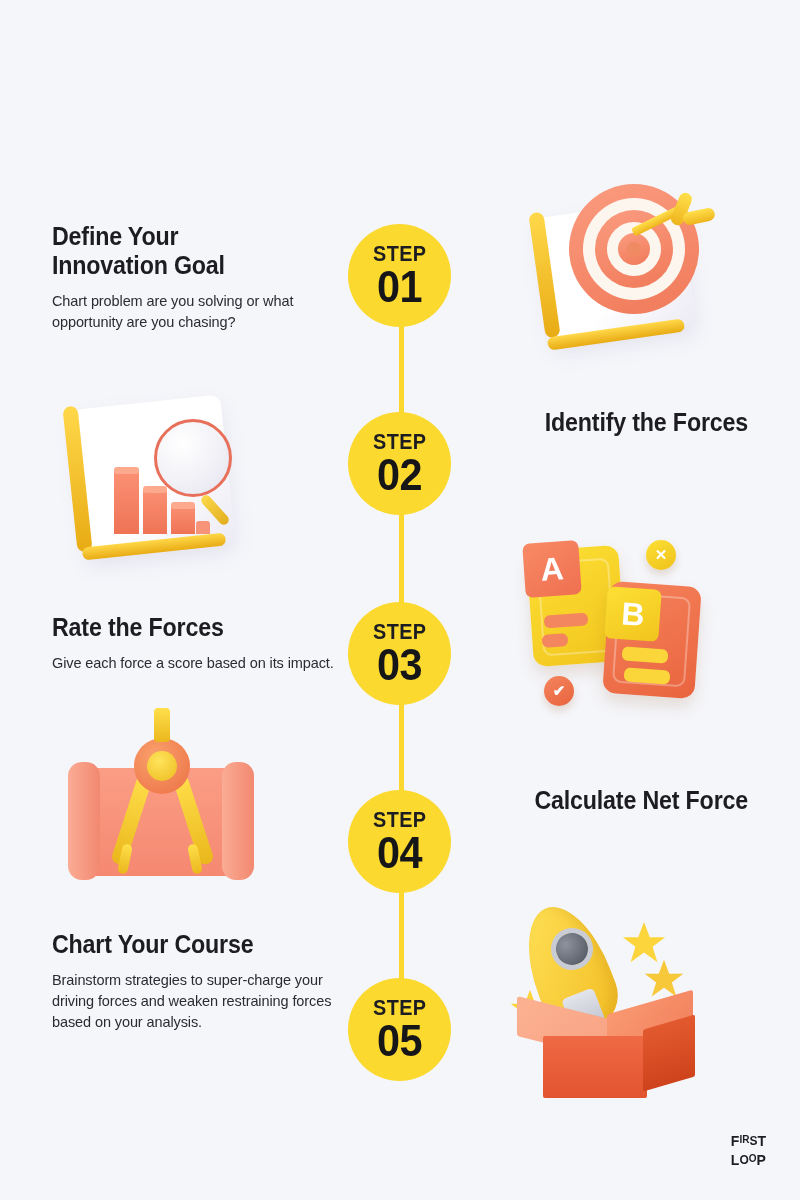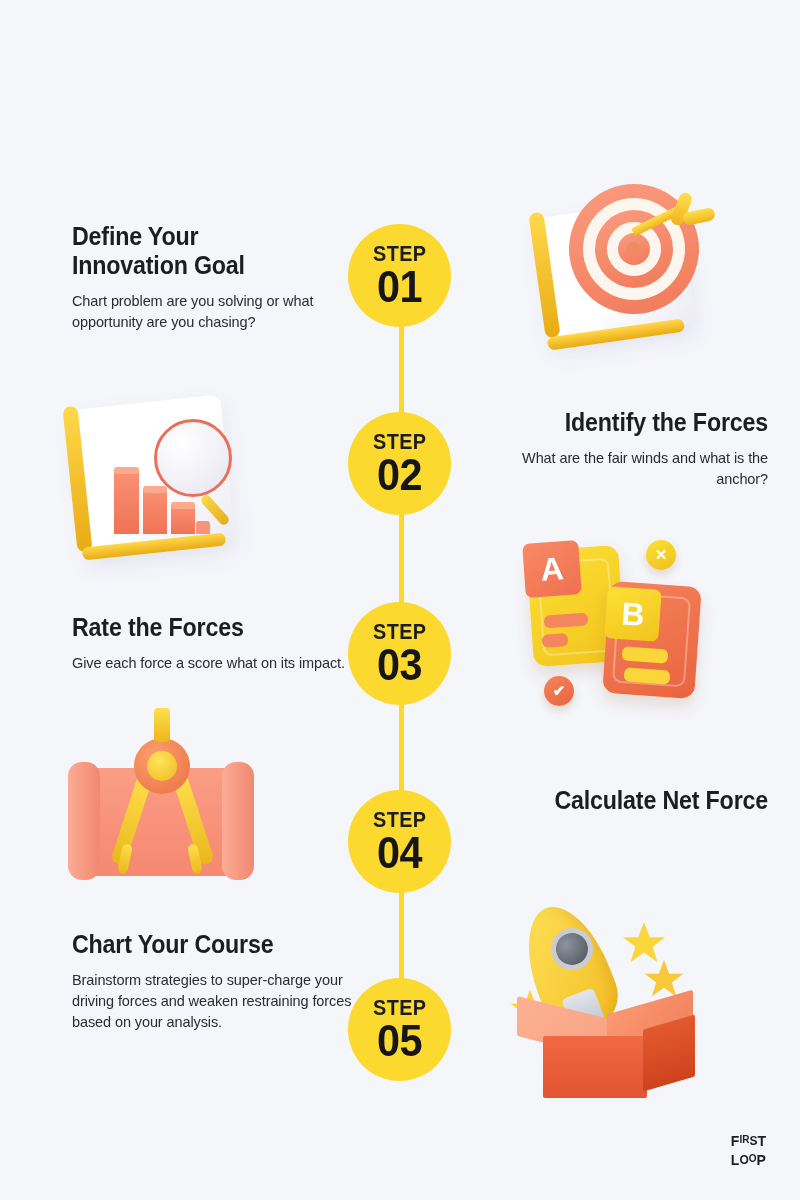--- a/index.html
+++ b/index.html
@@ -84,21 +84,21 @@
     font-weight: bold;
     font-size: 45px;
     line-height: 44px;
     letter-spacing: -0.5px;
     color: #161619;
     transform: scaleX(0.92);
     margin-top: 1px;
   }
 
   
-  .step-text { position: absolute; width: 285px; margin-left: 20px; }
+  .step-text { position: absolute; width: 285px; }
   .step-text.left  { left: 52px;  text-align: left; }
   .step-text.right { left: 463px; text-align: right; }
 
   .step-head {
     font-family: "Liberation Sans Narrow", "Liberation Sans", sans-serif;
     font-weight: bold;
     font-size: 25px;
     line-height: 29px;
     color: #1c1c21;
     letter-spacing: -0.2px;
@@ -295,26 +295,25 @@
   </div>
 
   <div class="step-text left" style="top:222px;">
     <div class="step-head">Define Your</div>
     <div class="step-head">Innovation Goal</div>
     <div class="step-body">Chart problem are you solving or what opportunity are you chasing?</div>
   </div>
 
   <div class="step-text right" style="top:408px;">
     <div class="step-head">Identify the Forces</div>
-    <div class="step-body">What are the fair winds and what is the anchor?</div>
   </div>
 
   <div class="step-text left" style="top:613px;">
     <div class="step-head">Rate the Forces</div>
-    <div class="step-body">Give each force a score what on its impact.</div>
+    <div class="step-body">Give each force a score based on its impact.</div>
   </div>
 
   <div class="step-text right" style="top:786px;">
     <div class="step-head">Calculate Net Force</div>
   </div>
 
   <div class="step-text left" style="top:930px;">
     <div class="step-head">Chart Your Course</div>
     <div class="step-body">Brainstorm strategies to super-charge your driving forces and weaken restraining forces based on your analysis.</div>
   </div>

